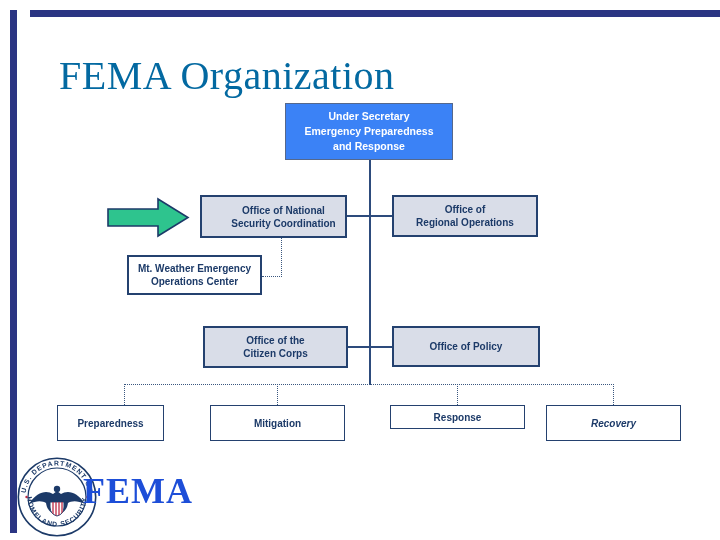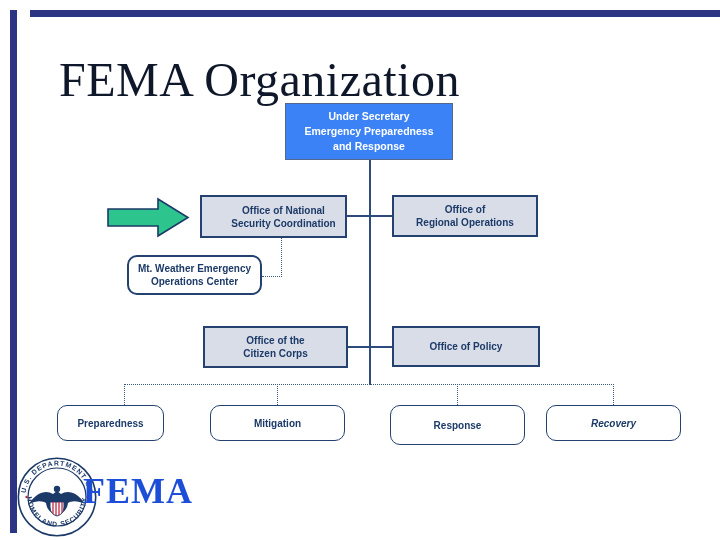--- a/index.html
+++ b/index.html
@@ -7,31 +7,31 @@
     position:relative;width:720px;height:540px;background:#ffffff;
     overflow:hidden;font-family:"Liberation Sans",sans-serif;
   }
   
   .frame-top{position:absolute;left:30px;top:10px;width:690px;height:7px;background:#2B3583;}
   .frame-left{position:absolute;left:10px;top:10px;width:7px;height:523px;background:#2B3583;}
   
   .title{
     position:absolute;left:59px;top:52px;margin:0;
     font-family:"Liberation Serif",serif;font-weight:400;
-    font-size:48px;color:#0f172a;letter-spacing:0.5px;white-space:nowrap;
+    font-size:40px;color:#0369a1;letter-spacing:0.5px;white-space:nowrap;
   }
   
   .box{
     position:absolute;display:flex;align-items:center;justify-content:center;
     text-align:center;font-weight:bold;font-size:10px;line-height:1.3;
     color:#1C3A68;border:2px solid #24416F;white-space:pre-line;box-sizing:border-box;
   }
   .box.dark{background:#3b82f6;color:#ffffff;border:1px solid #55688C;font-size:10.5px;line-height:1.45;}
   .box.light{background:#D9DDE8;}
-  .box.white{background:#ffffff;border-radius:10px;}
+  .box.white{background:#ffffff;}
   .box.thin{border-width:1.5px;}
   
   .conn{position:absolute;background:#2D4B7C;}
   .dot-h{position:absolute;height:0;border-top:1px dotted #3A577F;}
   .dot-v{position:absolute;width:0;border-left:1px dotted #3A577F;}
   
   .arrow{position:absolute;left:107px;top:197px;}
   
   .seal{position:absolute;left:17px;top:457px;}
   .fema-logo{
@@ -79,21 +79,21 @@
 
   <div class="box light" style="left:203px;top:326px;width:145px;height:42px;">Office of the
 Citizen Corps</div>
 
   <div class="box light" style="left:392px;top:326px;width:148px;height:41px;">Office of Policy</div>
 
   <div class="box white thin" style="left:57px;top:405px;width:107px;height:36px;">Preparedness</div>
 
   <div class="box white thin" style="left:210px;top:405px;width:135px;height:36px;">Mitigation</div>
 
-  <div class="box white thin" style="left:390px;top:405px;width:135px;height:40px;">Response</div>
+  <div class="box white thin" style="left:390px;top:405px;width:135px;height:24px;">Response</div>
 
   <div class="box white thin" style="left:546px;top:405px;width:135px;height:36px;font-style:italic;">Recovery</div>
 
   <svg class="arrow" width="83" height="41" viewBox="0 0 83 41">
     <polygon points="1,12 51,12 51,2 81,20.5 51,39 51,29 1,29" fill="#2EC48E" stroke="#1C3A68" stroke-width="1.6" stroke-linejoin="miter"></polygon>
   </svg>
 
   <svg class="seal" width="80" height="80" viewBox="0 0 80 80">
     <defs>
       <path id="sealTop" d="M 8.5,40 A 31.5,31.5 0 1 1 71.5,40"></path>

